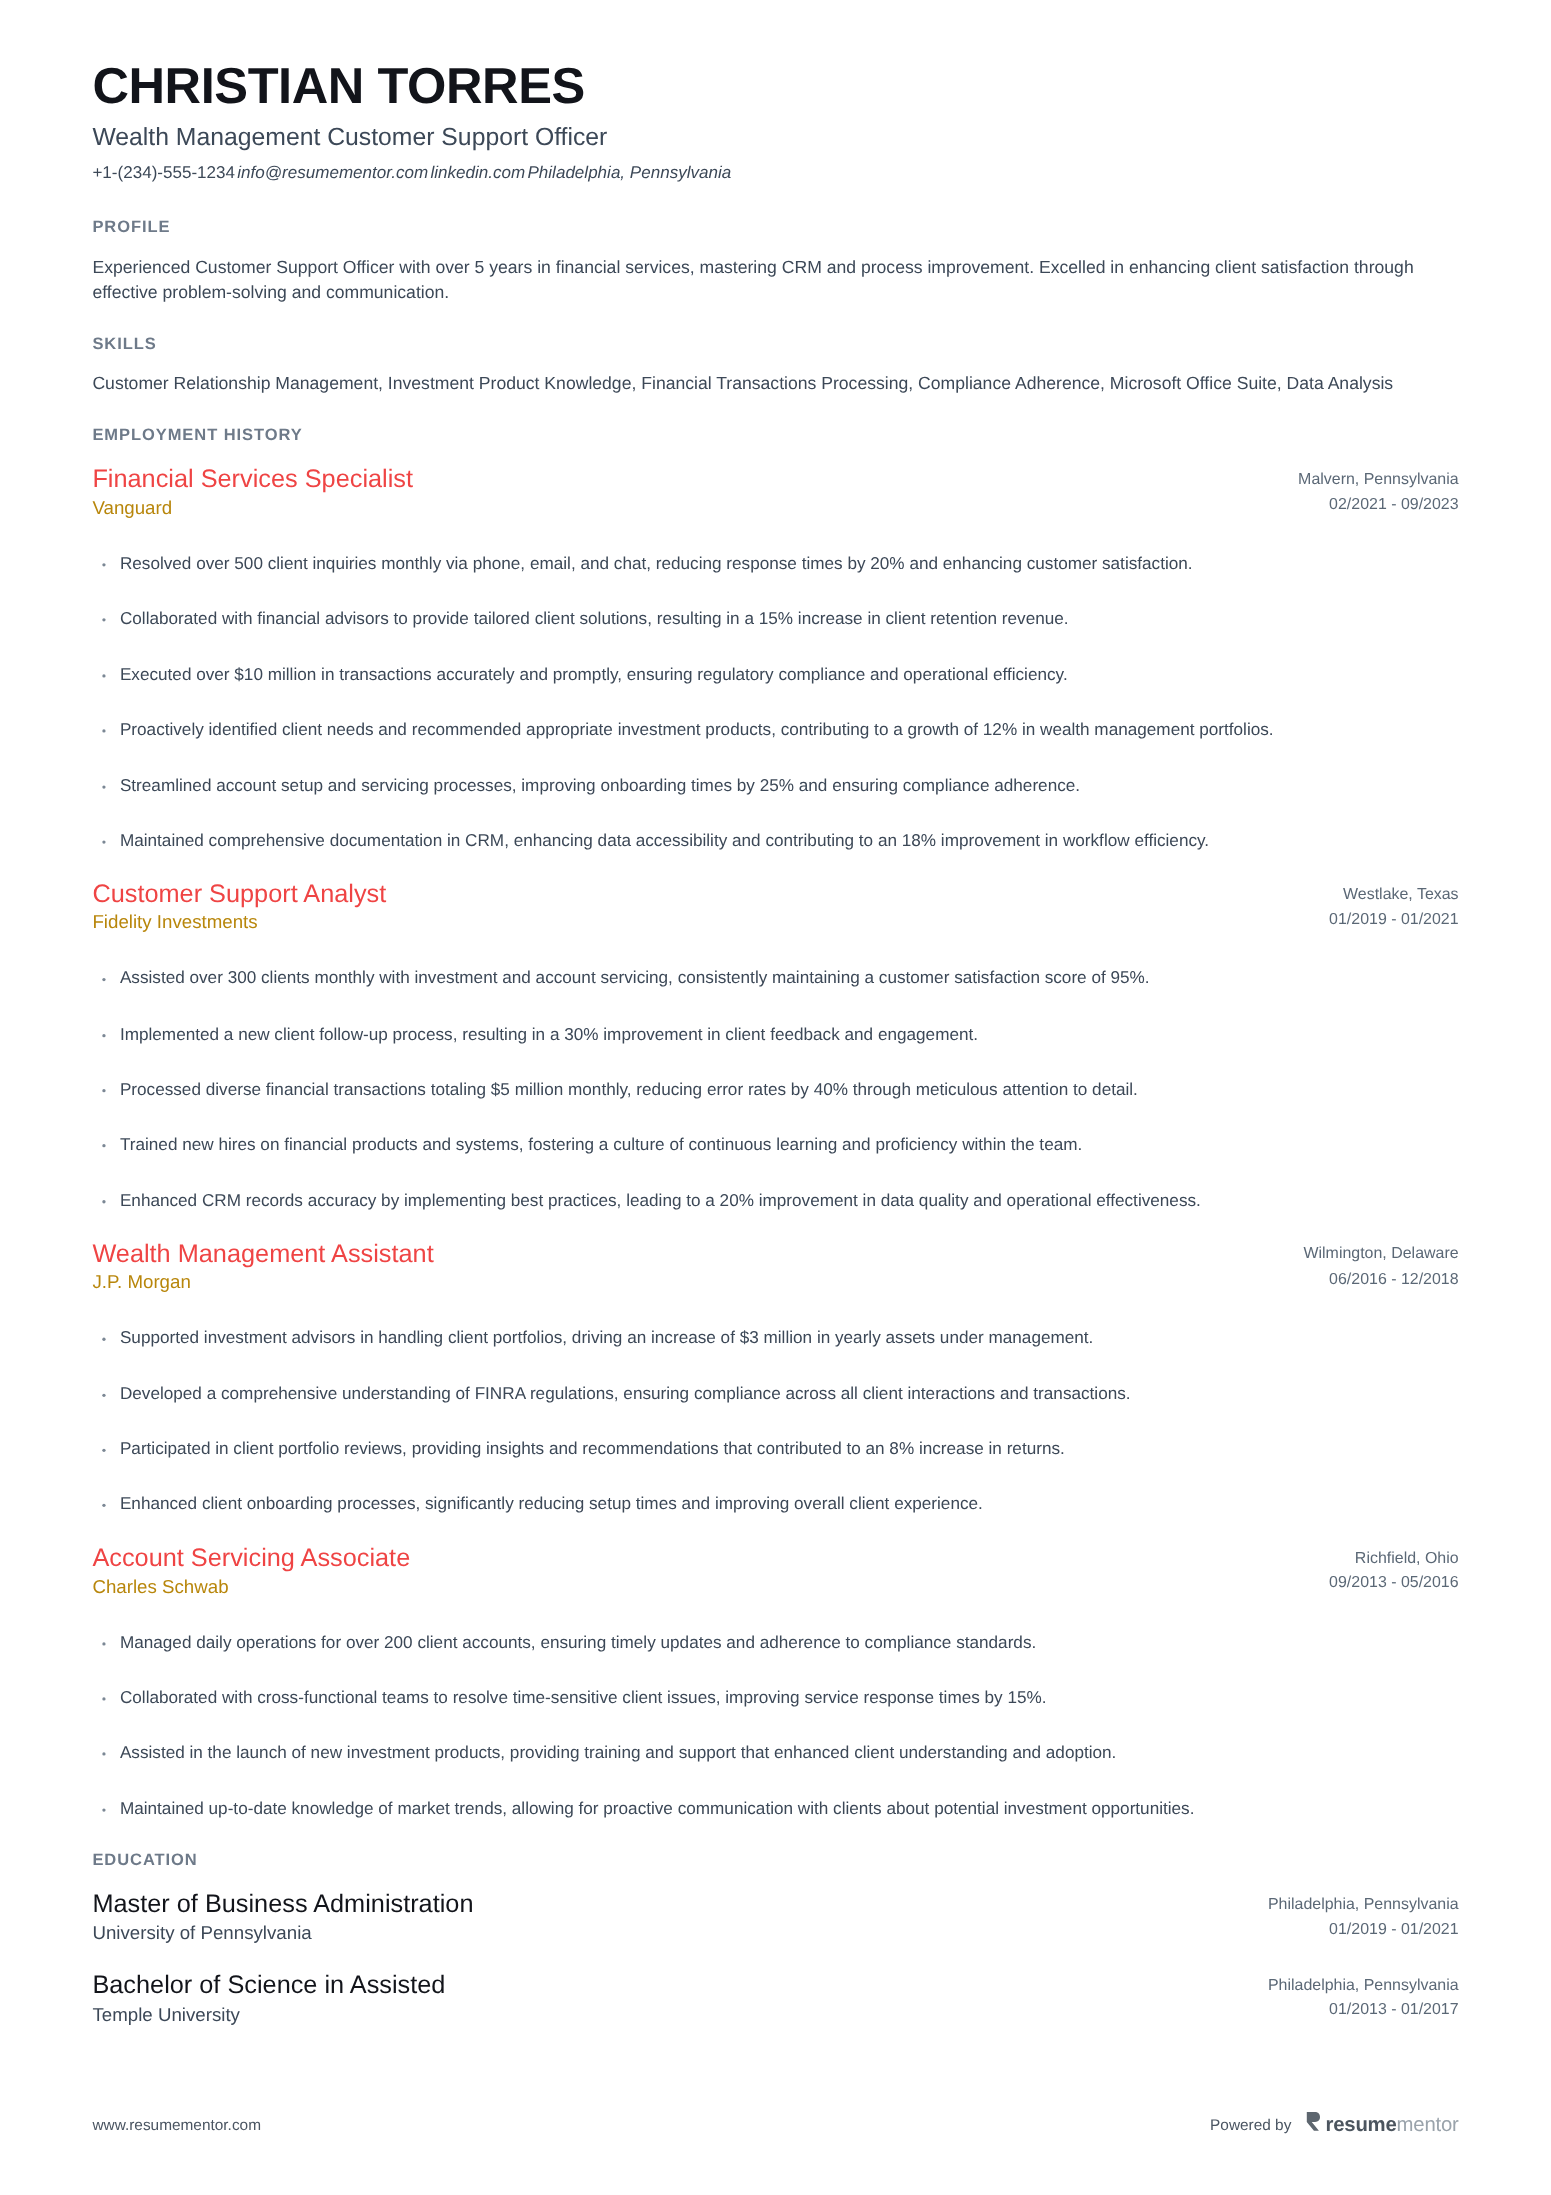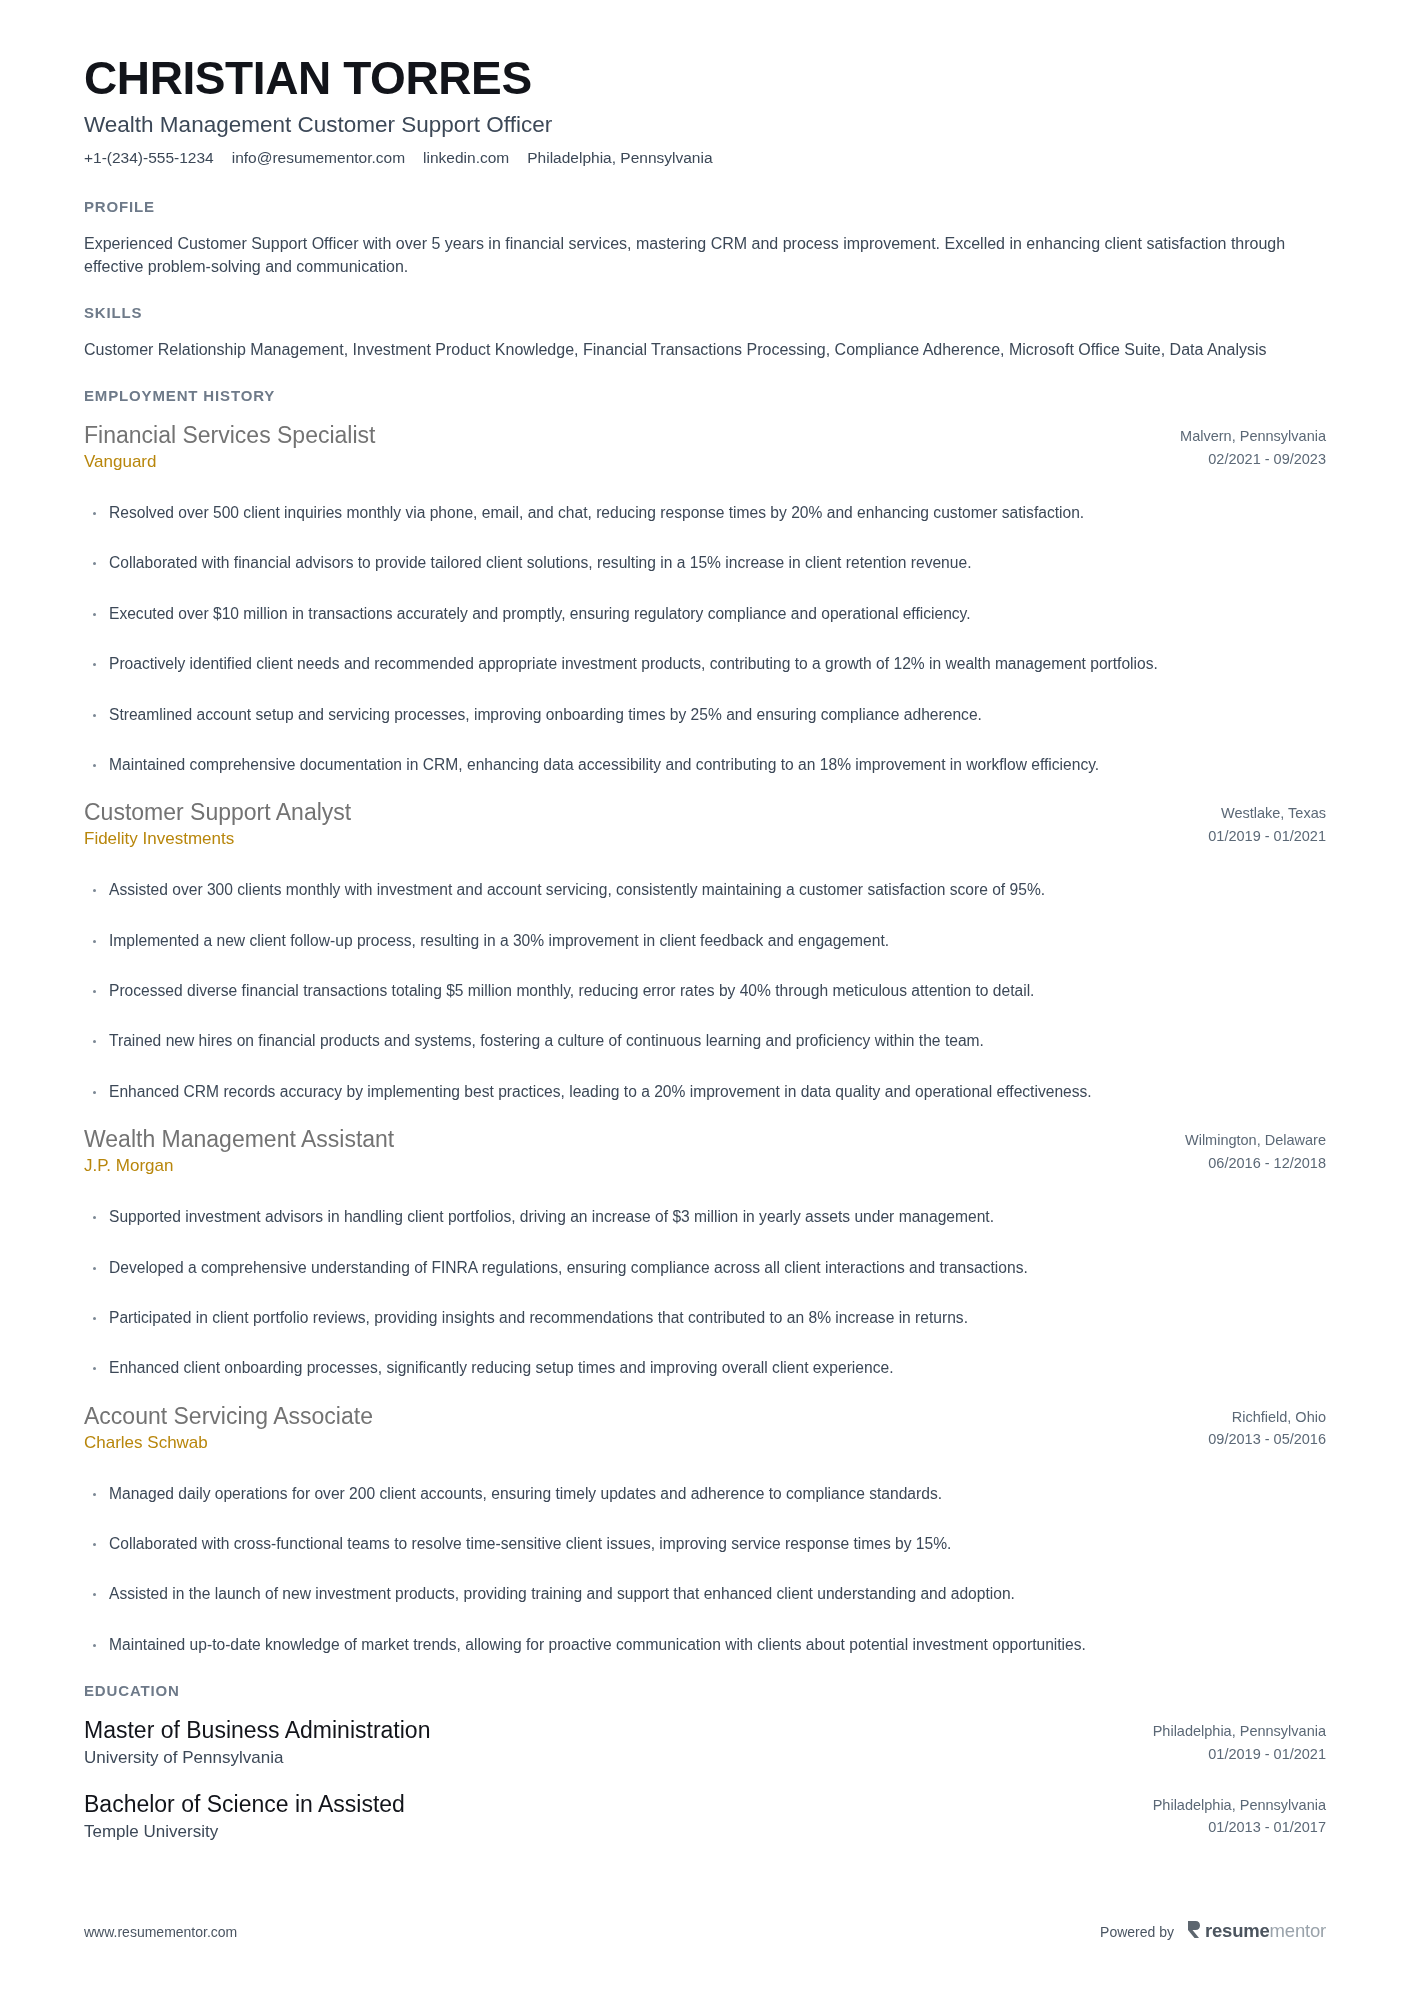--- a/index.html
+++ b/index.html
@@ -44,21 +44,21 @@
   }
 
   .contact-line {
     font-size: 15.5px;
     color: #3c4857;
     line-height: 1.3;
     display: flex;
     flex-wrap: wrap;
   }
   .contact-item { white-space: nowrap; }
-  .contact-item + .contact-item { margin-left: 18px; }
+  .contact-item + .contact-item { margin-left: 2px; font-style: italic; }
 
   
   .section { margin-bottom: 26px; }
 
   .section-title {
     font-size: 15px;
     font-weight: 700;
     letter-spacing: 0.85px;
     color: #6e7a89;
     text-transform: uppercase;
@@ -87,21 +87,21 @@
     text-align: right;
     font-size: 14.5px;
     line-height: 1.55;
     color: #5b6876;
     padding-top: 4px;
   }
 
   .entry-role {
     font-size: 23px;
     font-weight: 400;
-    color: #737373;
+    color: #ef4444;
     line-height: 1.25;
   }
 
   .entry-org {
     font-size: 17px;
     font-weight: 400;
     color: #b8860b;
     line-height: 1.35;
     margin-top: 1px;
   }

